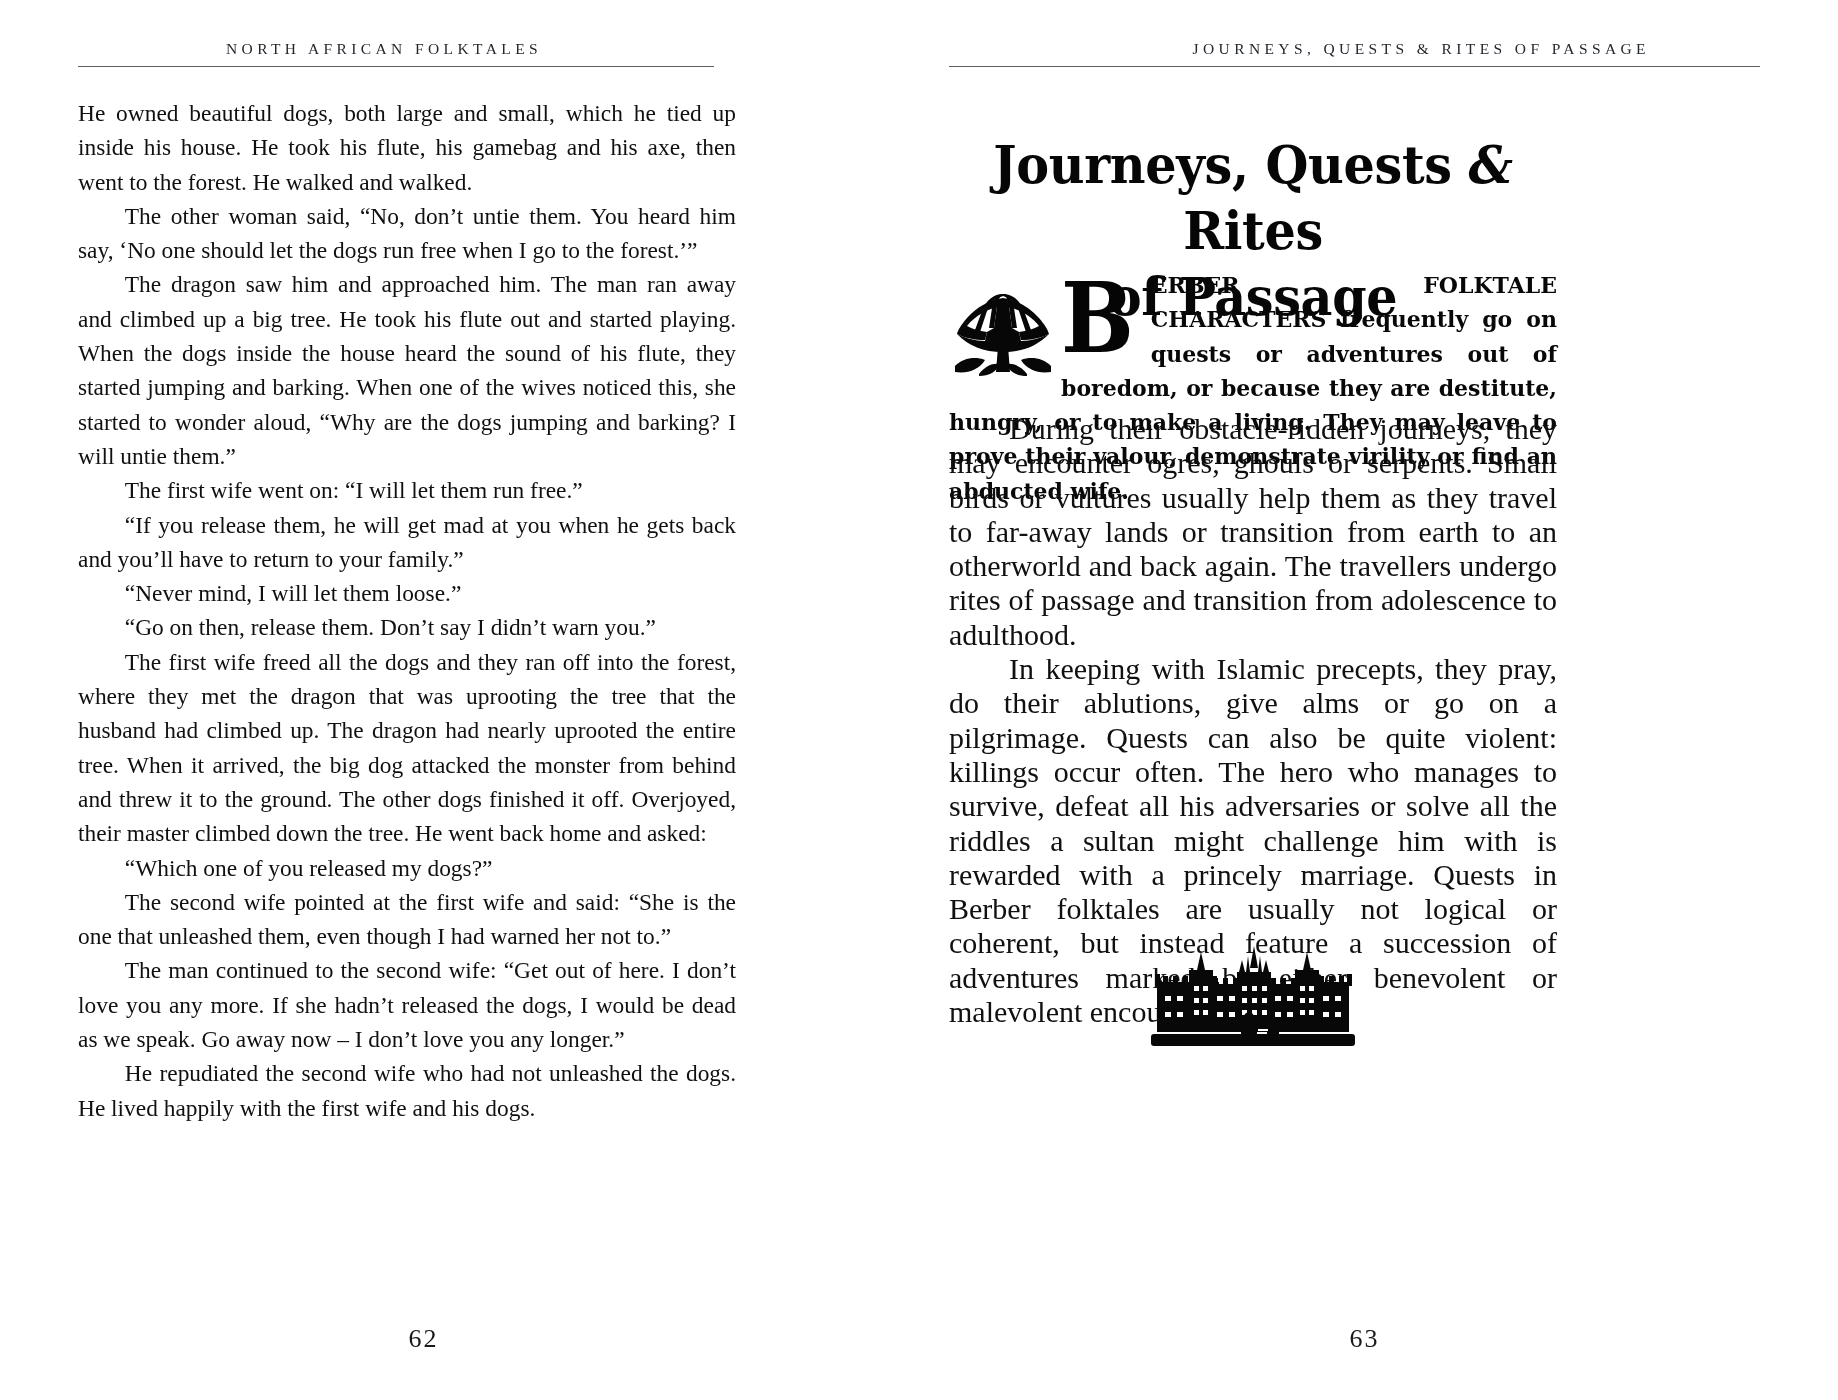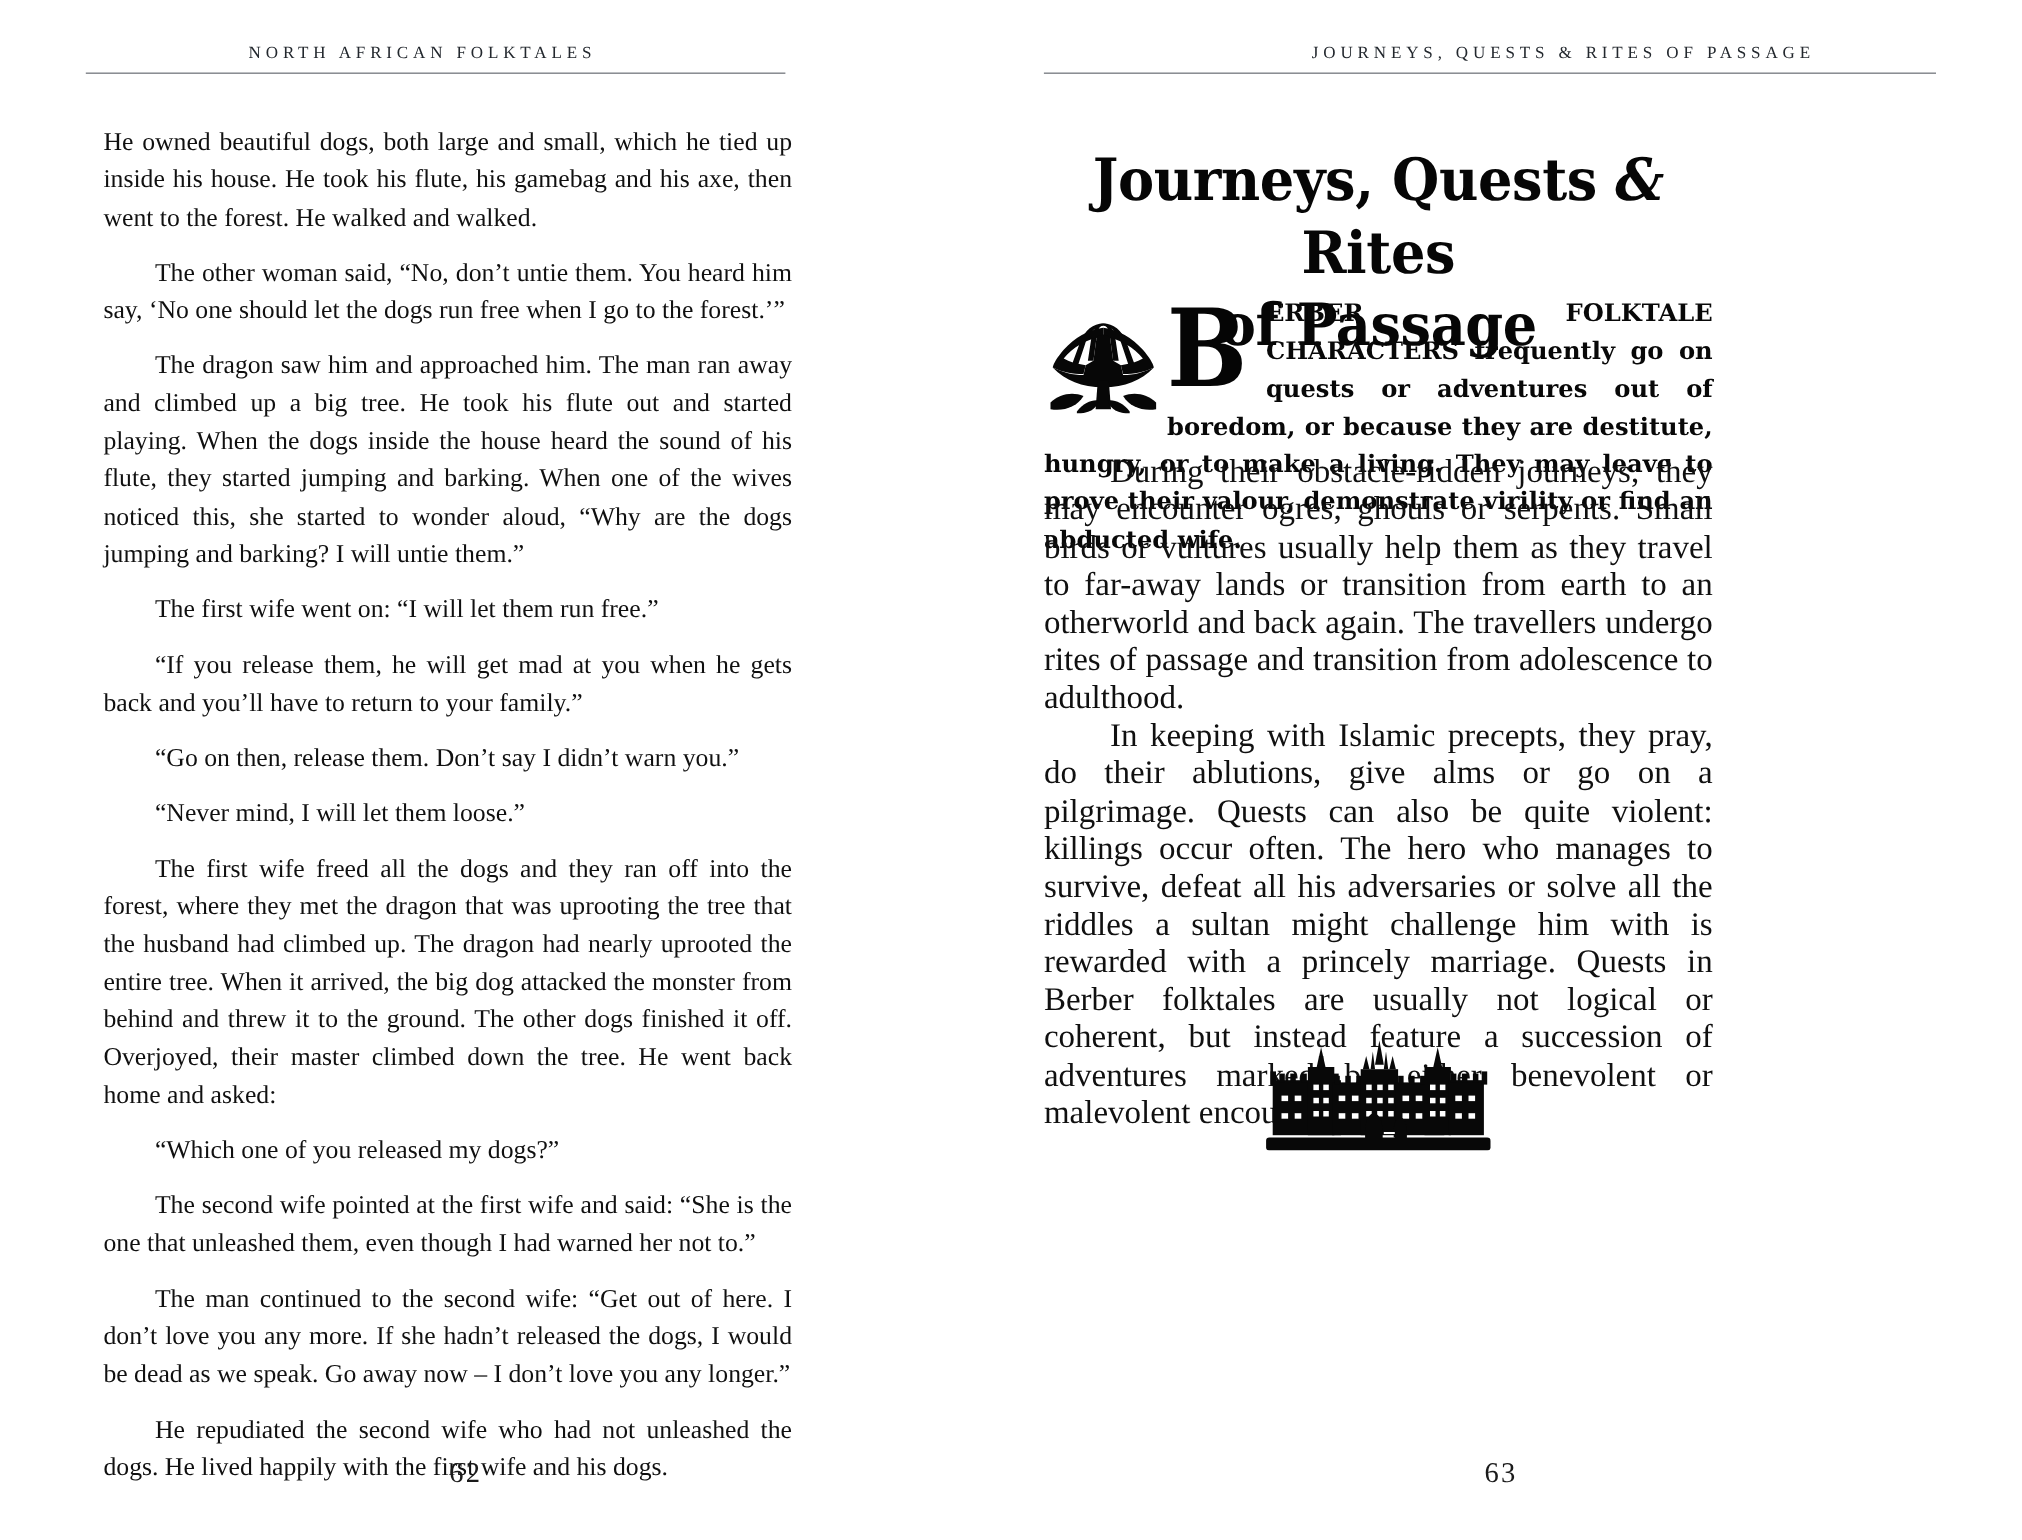--- a/index.html
+++ b/index.html
@@ -68,21 +68,21 @@
     top: 96px;
     font-size: 23.4px;
     line-height: 34.3px;
     text-align: justify;
     text-justify: inter-word;
     color: #101010;
   }
   .page-left .column  { left: 78px;  width: 658px; }
 
   .column p {
-    margin: 16px;
+    margin: 0;
     text-indent: 2.0em;
     hyphens: none;
   }
   .column p.no-indent { text-indent: 0; }
 
   
   .chapter-title {
     position: absolute;
     top: 95px;
     left: 30px;
@@ -191,22 +191,22 @@
       <div class="running-head-rule"></div>
       <div class="running-head-text">NORTH AFRICAN FOLKTALES</div>
     </div>
 
     <div class="column">
       <p class="no-indent">He owned beautiful dogs, both large and small, which he tied up inside his house. He took his flute, his gamebag and his axe, then went to the forest. He walked and walked.</p>
       <p>The other woman said, “No, don’t untie them. You heard him say, ‘No one should let the dogs run free when I go to the forest.’”</p>
       <p>The dragon saw him and approached him. The man ran away and climbed up a big tree. He took his flute out and started playing. When the dogs inside the house heard the sound of his flute, they started jumping and barking. When one of the wives noticed this, she started to wonder aloud, “Why are the dogs jumping and barking? I will untie them.”</p>
       <p>The first wife went on: “I will let them run free.”</p>
       <p>“If you release them, he will get mad at you when he gets back and you’ll have to return to your family.”</p>
+      <p>“Never mind, I will let them loose.”</p>
       <p>“Go on then, release them. Don’t say I didn’t warn you.”</p>
-      <p>“Never mind, I will let them loose.”</p>
       <p>The first wife freed all the dogs and they ran off into the forest, where they met the dragon that was uprooting the tree that the husband had climbed up. The dragon had nearly uprooted the entire tree. When it arrived, the big dog attacked the monster from behind and threw it to the ground. The other dogs finished it off. Overjoyed, their master climbed down the tree. He went back home and asked:</p>
       <p>“Which one of you released my dogs?”</p>
       <p>The second wife pointed at the first wife and said: “She is the one that unleashed them, even though I had warned her not to.”</p>
       <p>The man continued to the second wife: “Get out of here. I don’t love you any more. If she hadn’t released the dogs, I would be dead as we speak. Go away now – I don’t love you any longer.”</p>
       <p>He repudiated the second wife who had not unleashed the dogs. He lived happily with the first wife and his dogs.</p>
     </div>
 
     <div class="folio">
       <span class="d-high">62</span>
     </div>

